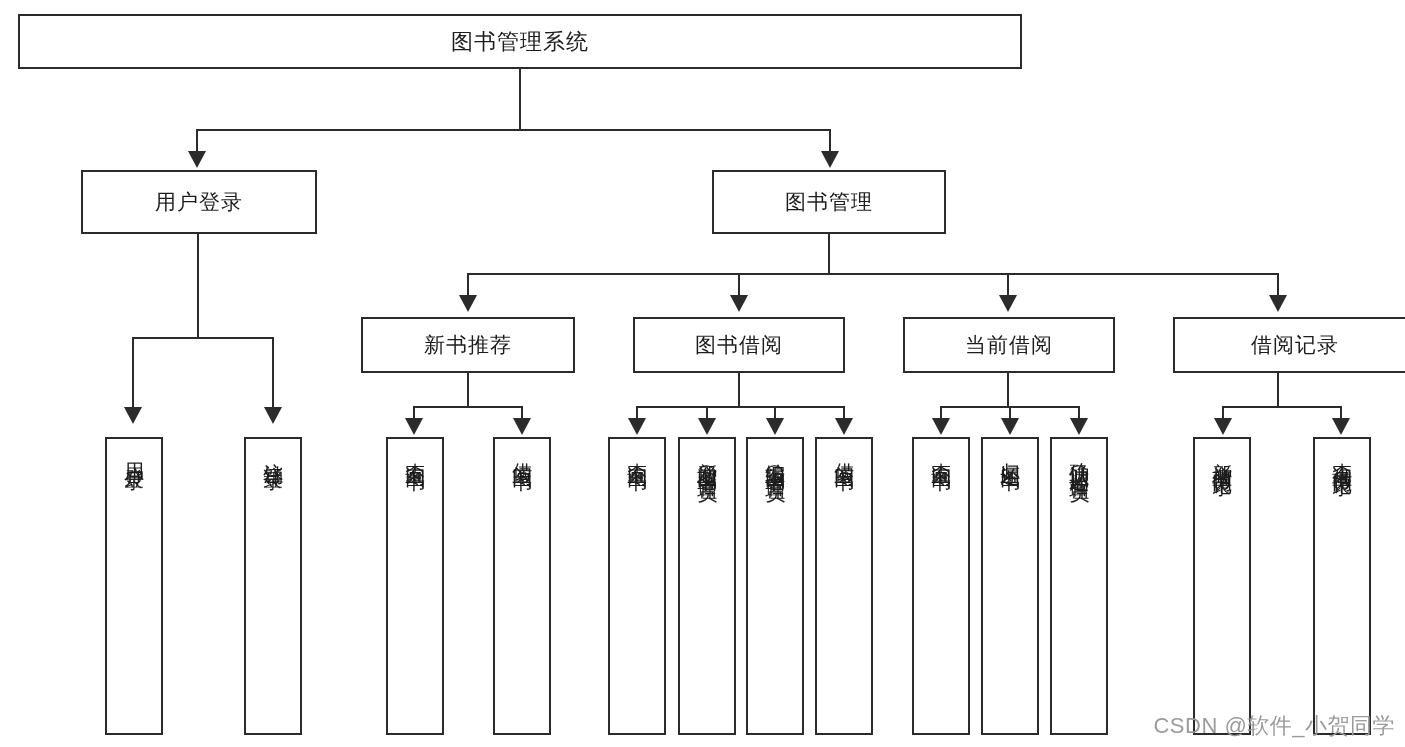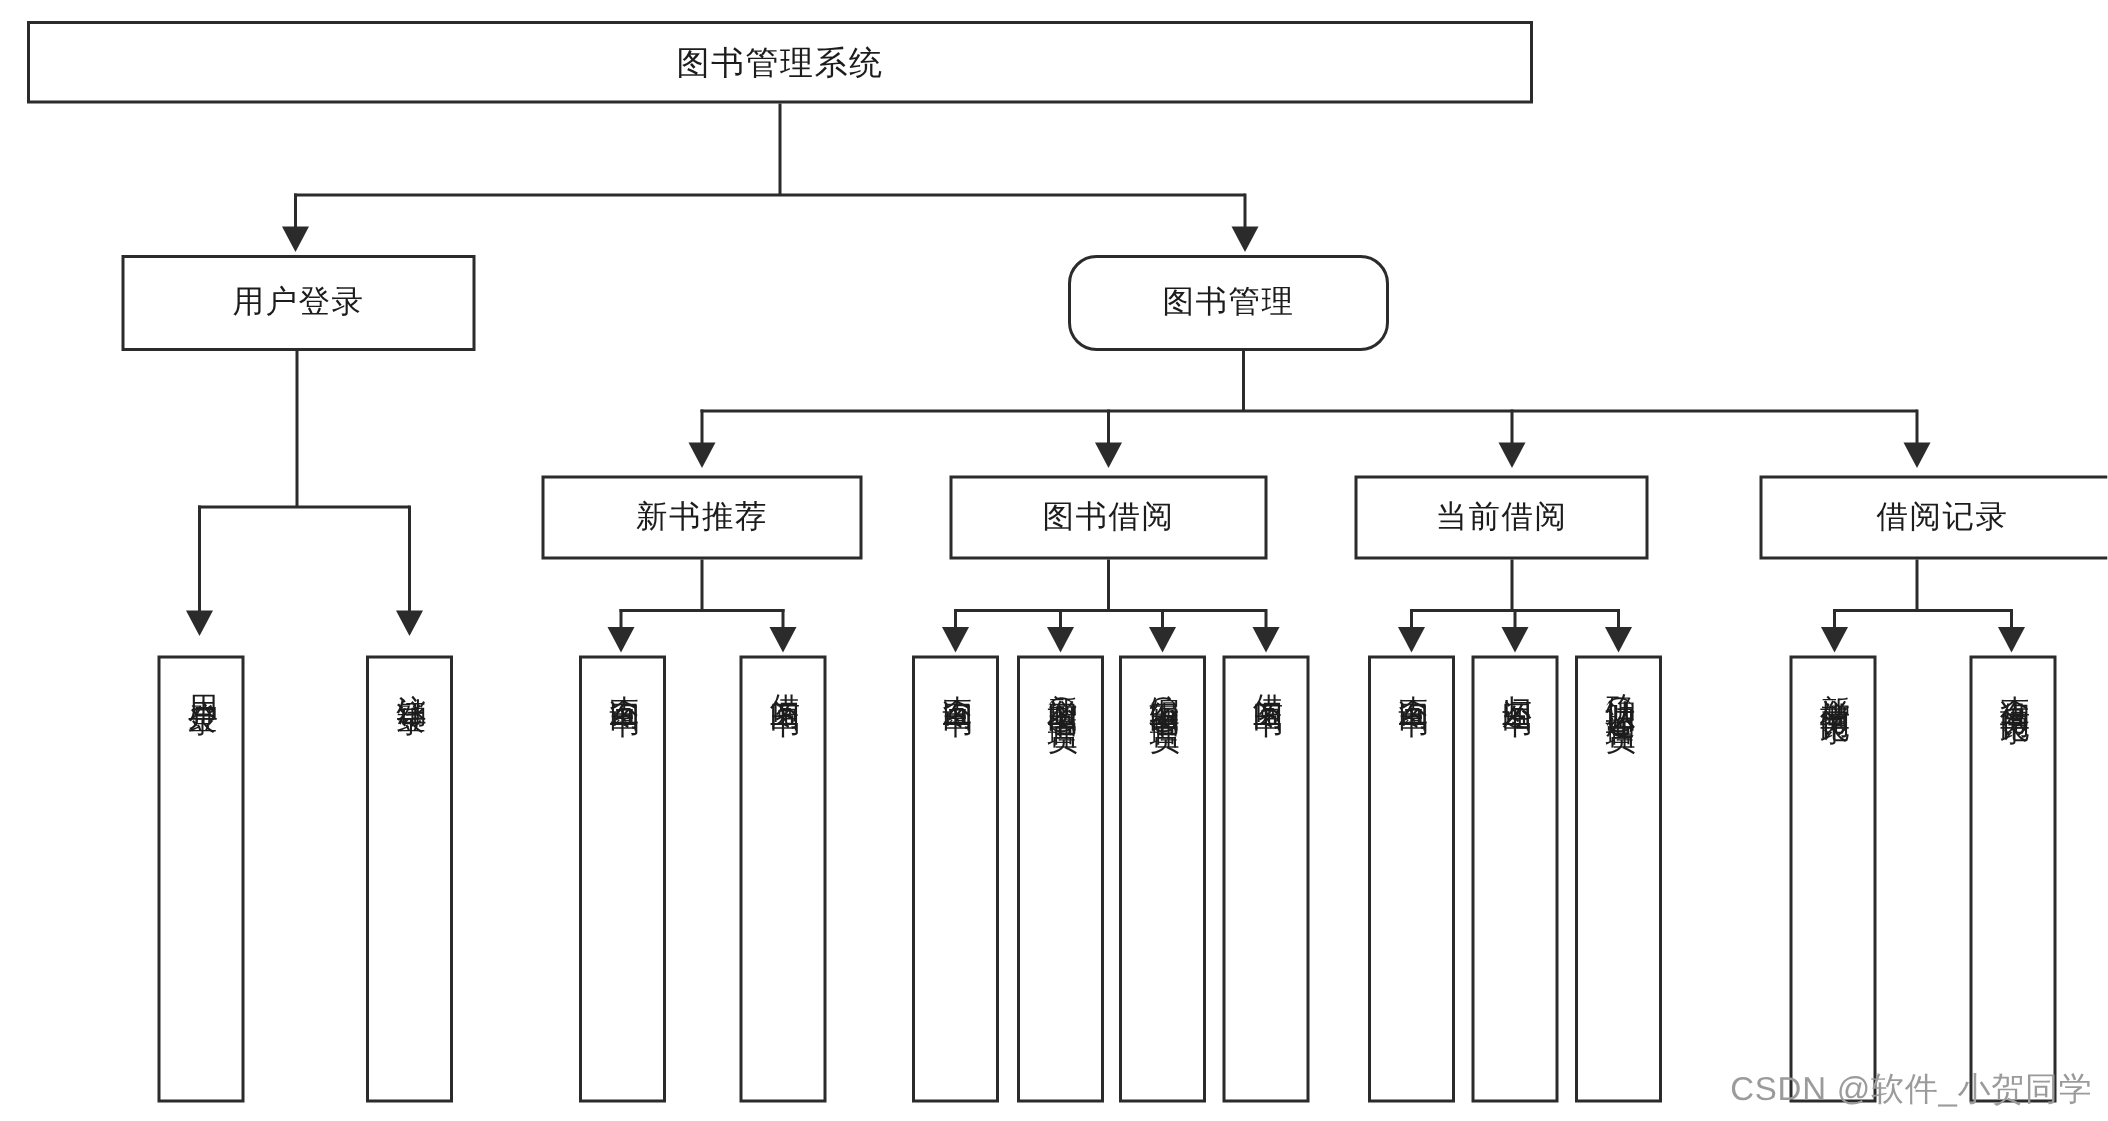--- a/index.html
+++ b/index.html
@@ -95,21 +95,21 @@
   <div class="line-h" style="left:196px; top:129px; width:634px;"></div>
 
   <div class="line-v" style="left:196px; top:129px; height:24px;"></div>
   <div class="arrow" style="left:188px; top:151px;"></div>
   <div class="line-v" style="left:829px; top:129px; height:24px;"></div>
   <div class="arrow" style="left:821px; top:151px;"></div>
 
   <div class="node h" style="left:81px; top:170px; width:236px; height:64px;">
     <span>用户登录</span>
   </div>
-  <div class="node h" style="left:712px; top:170px; width:214px; height:64px;border-radius:19px;">
+  <div class="node h" style="left:712px; top:170px; width:234px; height:64px;">
     <span>图书管理</span>
   </div>
 
   <div class="line-v" style="left:197px; top:234px; height:104px;"></div>
   <div class="line-h" style="left:132px; top:337px; width:141px;"></div>
   <div class="line-v" style="left:132px; top:337px; height:72px;"></div>
   <div class="arrow" style="left:124px; top:407px;"></div>
   <div class="line-v" style="left:272px; top:337px; height:72px;"></div>
   <div class="arrow" style="left:264px; top:407px;"></div>
 
@@ -123,21 +123,21 @@
   <div class="arrow" style="left:999px; top:295px;"></div>
   <div class="line-v" style="left:1277px; top:273px; height:24px;"></div>
   <div class="arrow" style="left:1269px; top:295px;"></div>
 
   <div class="node h" style="left:633px; top:317px; width:212px; height:56px;">
     <span>图书借阅</span>
   </div>
   <div class="node h" style="left:361px; top:317px; width:214px; height:56px;">
     <span>新书推荐</span>
   </div>
-  <div class="node h" style="left:903px; top:317px; width:196px; height:56px;">
+  <div class="node h" style="left:903px; top:317px; width:212px; height:56px;">
     <span>当前借阅</span>
   </div>
   <div class="node h" style="left:1173px; top:317px; width:244px; height:56px;">
     <span>借阅记录</span>
   </div>
 
   <div class="line-v" style="left:467px; top:373px; height:34px;"></div>
   <div class="line-h" style="left:413px; top:406px; width:110px;"></div>
   <div class="line-v" style="left:413px; top:406px; height:14px;"></div>
   <div class="arrow" style="left:405px; top:418px;"></div>

